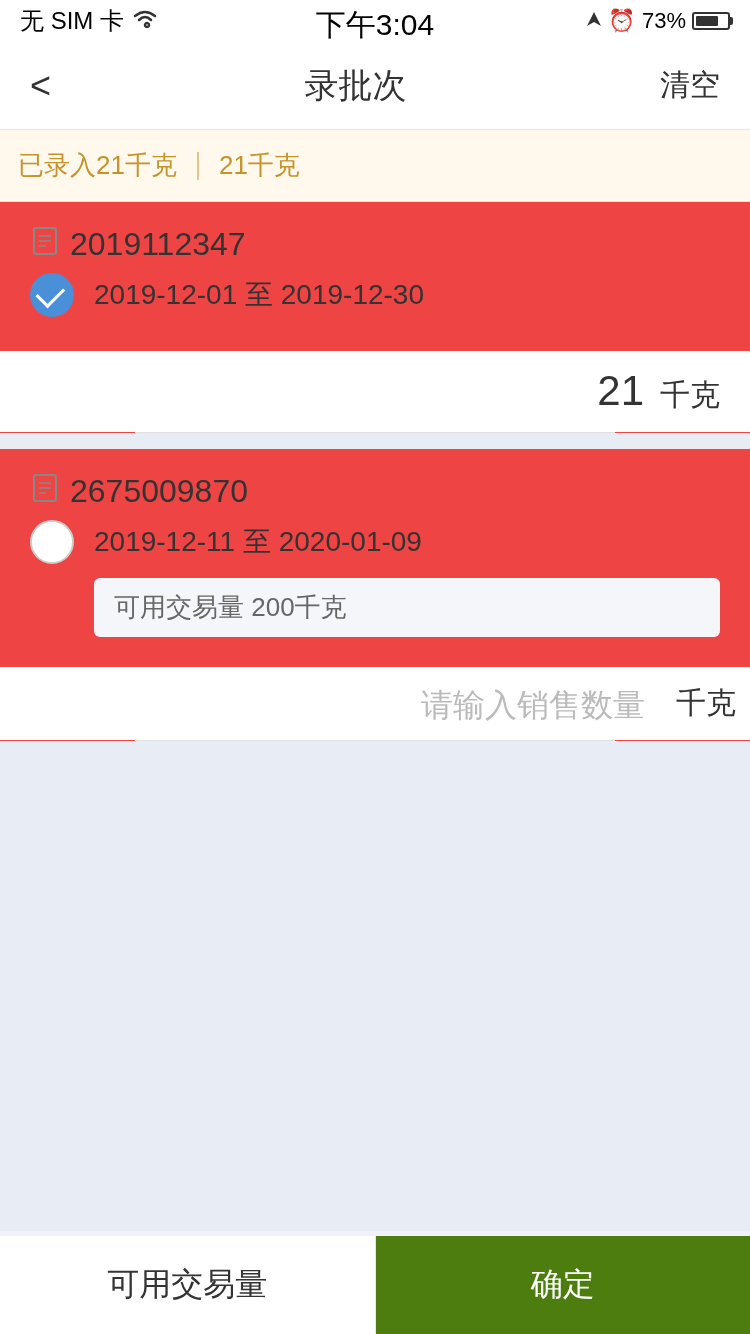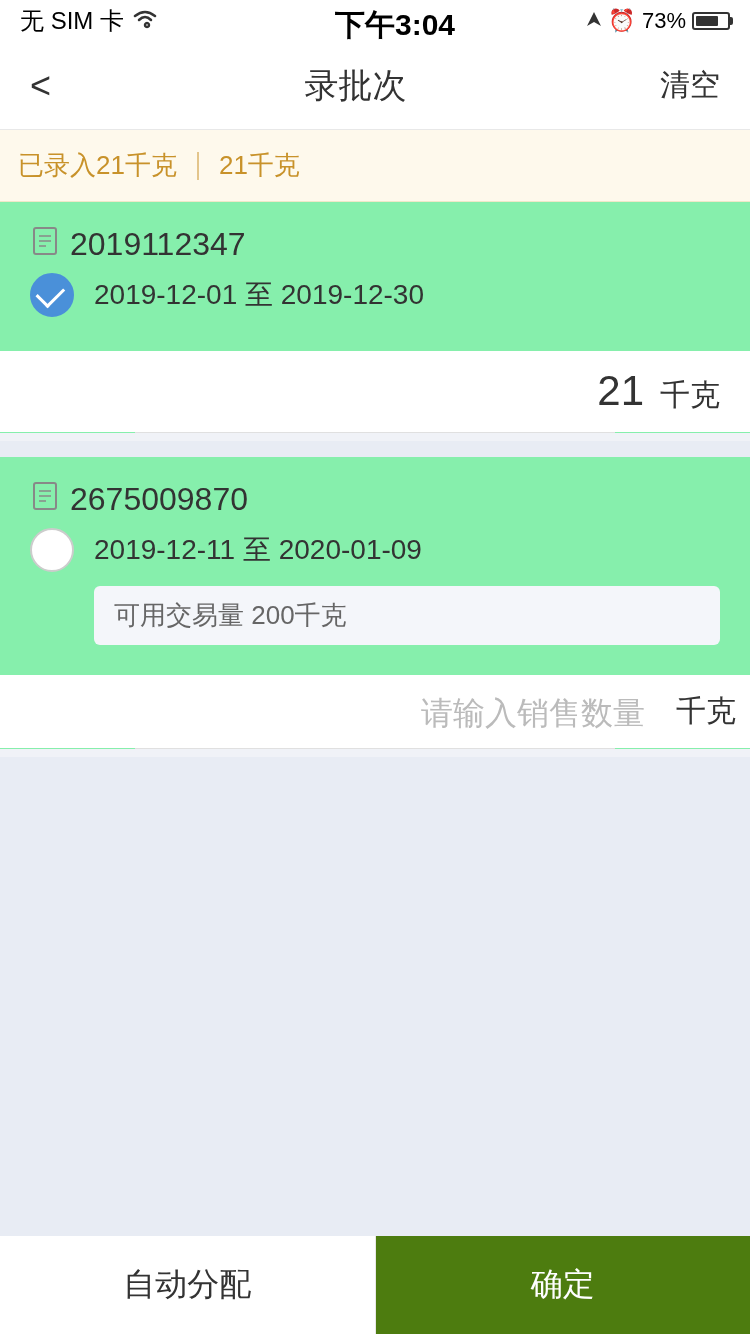--- a/index.html
+++ b/index.html
@@ -24,26 +24,25 @@
       font-size: 24px;
     }
     .status-left {
       display: flex;
       align-items: center;
       gap: 8px;
       font-size: 24px;
     }
     .status-center {
       font-size: 30px;
-      font-weight: 700;
+      font-weight: 400;
       position: absolute;
       left: 50%;
       transform: translateX(-50%);
       top: 5px;
-      margin-left: 20px;
     }
     .status-right {
       display: flex;
       align-items: center;
       gap: 6px;
       font-size: 22px;
     }
 
     
     .nav-bar {
@@ -89,22 +88,22 @@
     .info-banner-divider {
       width: 2px;
       height: 28px;
       background: #c8922a;
       opacity: 0.5;
     }
 
     
     .card {
       width: 750px;
-      background: #86efac;
-      margin-bottom: 8px;
+      background: #ef4444;
+      margin-bottom: 0;
     }
     .card-inner {
       padding: 24px 30px 20px 30px;
     }
     .card-header {
       display: flex;
       align-items: center;
       gap: 10px;
       margin-bottom: 10px;
     }
@@ -387,15 +386,15 @@
       <span class="input-unit">千克</span>
     </div>
     <div class="thin-divider"></div>
   </div>
 
   <div class="bottom-blank" style="height: 490px;"></div>
 
 </div>
 
 <div class="footer">
-  <div class="footer-auto">自动分配</div>
+  <div class="footer-auto">可用交易量</div>
   <div class="footer-confirm">确定</div>
 </div>
 
 </body></html>

